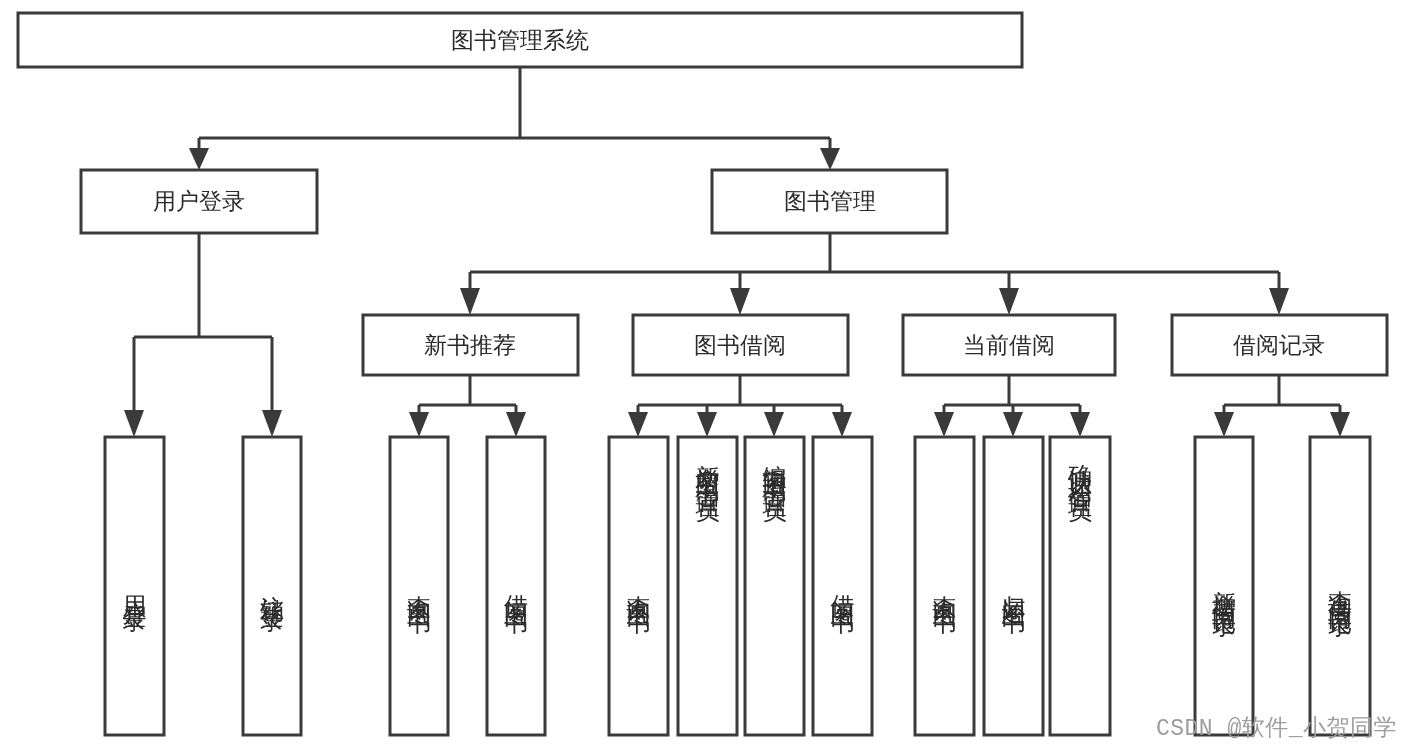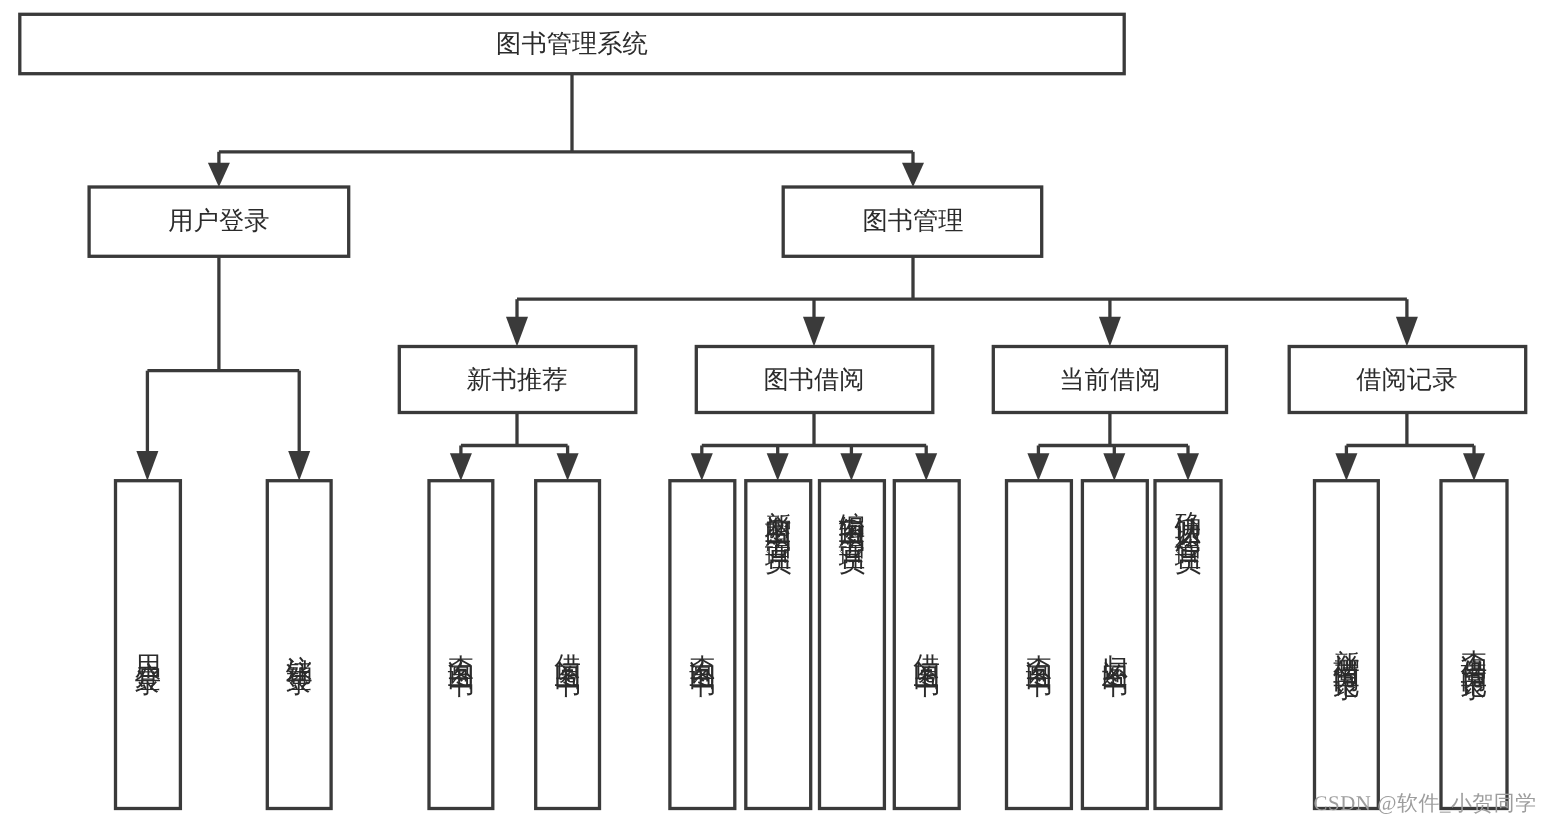--- a/index.html
+++ b/index.html
@@ -45,22 +45,22 @@
     font-family: "DejaVu Sans", "Liberation Sans", sans-serif;
     font-size: 23px;
     fill: #2b2b2b;
     text-anchor: middle;
     dominant-baseline: middle;
   }
   .watermark {
     position: absolute;
     right: 8px;
     bottom: 4px;
-    font-family: Liberation Serif, serif;
-    font-size: 19px;
+    font-family: Liberation Mono, monospace;
+    font-size: 23px;
     color: #9d9d9d;
     letter-spacing: 0.5px;
     white-space: nowrap;
     pointer-events: none;
   }
   
   .vleaf {
     position: absolute;
     display: flex;
     align-items: center;

